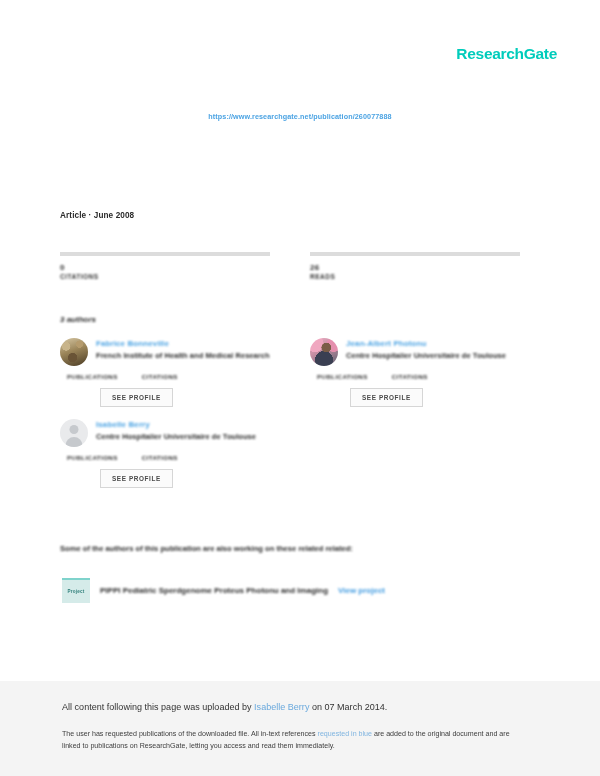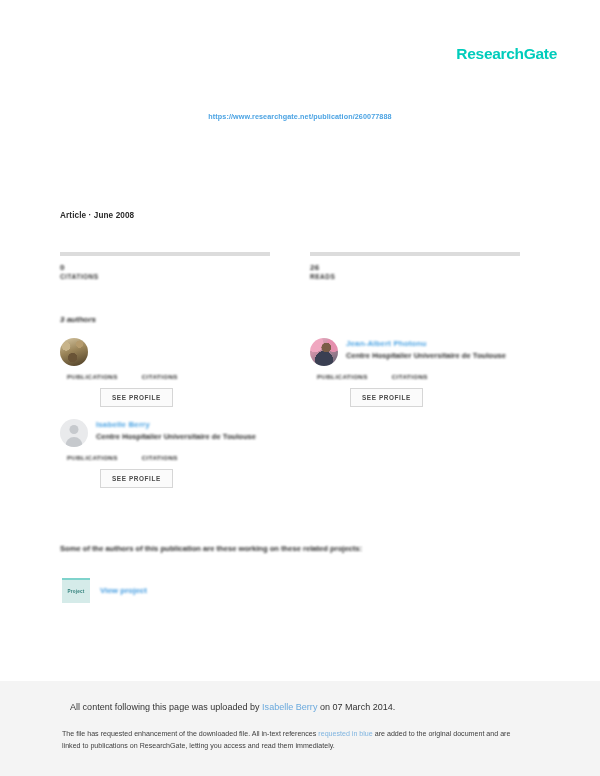--- a/index.html
+++ b/index.html
@@ -305,21 +305,20 @@
     box-sizing: border-box;
   }
   .footer-main {
     position: absolute;
     left: 62px;
     top: 21px;
     font-size: 9px;
     color: #333333;
     letter-spacing: 0.02px;
     white-space: nowrap;
-    margin-left: 8px;
   }
   .footer-main .hl {
     color: #6aa9dd;
   }
   .footer-note {
     position: absolute;
     left: 62px;
     top: 47px;
     width: 464px;
     font-size: 7.1px;
@@ -360,20 +359,24 @@
 
     <div class="authors-count">3 authors</div>
 
     <div class="authors-grid">
 
       <div class="author-row">
 
         <div class="author">
           <div class="author-top">
             <div class="avatar avatar-a"></div>
+            <div class="author-info">
+              <div class="author-name">Fabrice Bonneville</div>
+              <div class="author-affil">French Institute of Health and Medical Research</div>
+            </div>
           </div>
           <div class="author-stats">
             <span class="astat-label">PUBLICATIONS</span>
             <span class="astat-label">CITATIONS</span>
           </div>
           <div class="see-profile">SEE PROFILE</div>
         </div>
 
         <div class="author">
           <div class="author-top">
@@ -411,29 +414,30 @@
           </div>
           <div class="see-profile">SEE PROFILE</div>
         </div>
 
         <div class="author"></div>
 
       </div>
 
     </div>
 
-    <div class="projects-intro">Some of the authors of this publication are these working on these related projects:</div>
+    <div class="projects-intro">Some of the authors of this publication are also working on these related related:</div>
 
     <div class="project-row">
       <div class="project-badge">
         <span>Project</span>
       </div>
+      <span class="project-title">PIPPI Pediatric Sperdgenome Proteus Photonu and Imaging</span>
       <span class="project-link">View project</span>
     </div>
 
   </div>
 
   <div class="footer">
     <div class="footer-main"><span>All content following this page was uploaded by </span><span class="hl">Isabelle Berry</span><span> on 07 March 2014.</span></div>
-    <div class="footer-note"><span>The file has requested enhancement of the downloaded file. All in-text references </span><span class="hl">requested in blue</span><span> are added to the original document and are linked to publications on ResearchGate, letting you access and read them immediately.</span></div>
+    <div class="footer-note"><span>The user has requested publications of the downloaded file. All in-text references </span><span class="hl">requested in blue</span><span> are added to the original document and are linked to publications on ResearchGate, letting you access and read them immediately.</span></div>
   </div>
 
 </div>
 
 </body></html>

